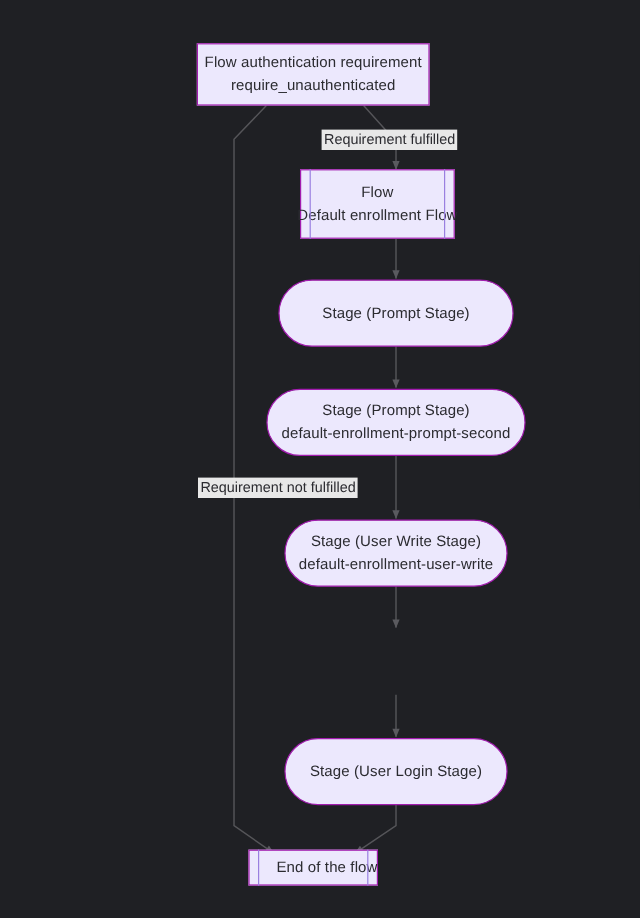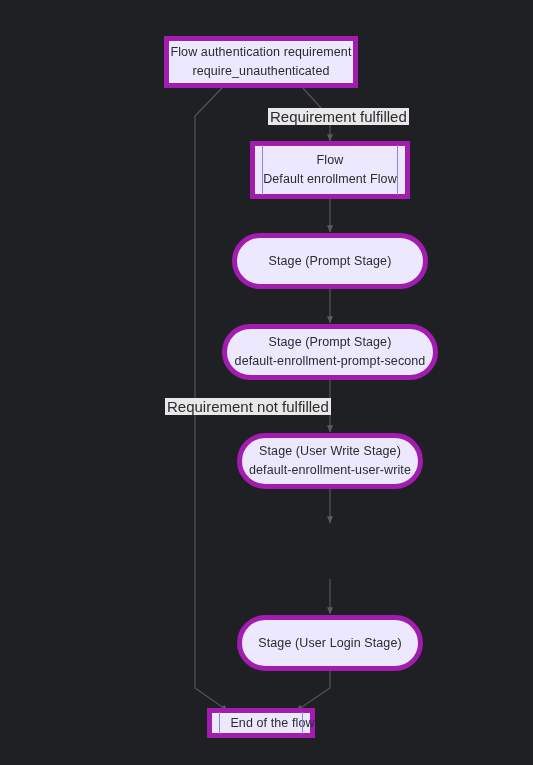--- a/index.html
+++ b/index.html
@@ -27,21 +27,21 @@
     width: 533px;
     height: 765px;
     overflow: visible;
   }
 
   
   .node {
     position: absolute;
     box-sizing: border-box;
     background: #ece8fd;
-    border: 5px solid #a21caf;
+    border: 1px solid #a21caf;
     color: #2b2b30;
     display: flex;
     flex-direction: column;
     align-items: center;
     justify-content: center;
     text-align: left;
     font-size: 12.5px;
     line-height: 19px;
     letter-spacing: 0.1px;
     z-index: 2;
@@ -70,21 +70,21 @@
     pointer-events: none;
   }
   .node.subroutine::before { left: 7px; }
   .node.subroutine::after  { right: 7px; }
 
   
   .edge-label {
     position: absolute;
     background: #e8e8e8;
     color: #2b2b30;
-    font-size: 15px;
+    font-size: 12px;
     line-height: 15px;
     padding: 1px 2px;
     white-space: nowrap;
     z-index: 3;
   }
 </style>
 </head>
 <body>
 
 <div id="diagram-root">
@@ -111,21 +111,21 @@
     <path d="M 330,579 L 330,614" fill="none" stroke="#555559" stroke-width="1.2" marker-end="url(#arrowhead)"></path>
 
     <path d="M 330,670 L 330,688 L 296,711" fill="none" stroke="#555559" stroke-width="1.2" marker-end="url(#arrowhead)"></path>
   </svg>
 
   <div class="node rect" style="left:164px; top:36px; width:194px; height:52px;">
     <span class="line">Flow authentication requirement</span>
     <span class="line">require_unauthenticated</span>
   </div>
 
-  <div class="node subroutine" style="left:250px; top:141px; width:160px; height:58px;">
+  <div class="node subroutine" style="left:250px; top:141px; width:129px; height:58px;">
     <span class="line">Flow</span>
     <span class="line">Default enrollment Flow</span>
   </div>
 
   <div class="node stadium" style="left:232px; top:233px; width:196px; height:56px;">
     <span class="line">Stage (Prompt Stage)</span>
   </div>
 
   <div class="node stadium" style="left:222px; top:324px; width:216px; height:56px;">
     <span class="line">Stage (Prompt Stage)</span>

